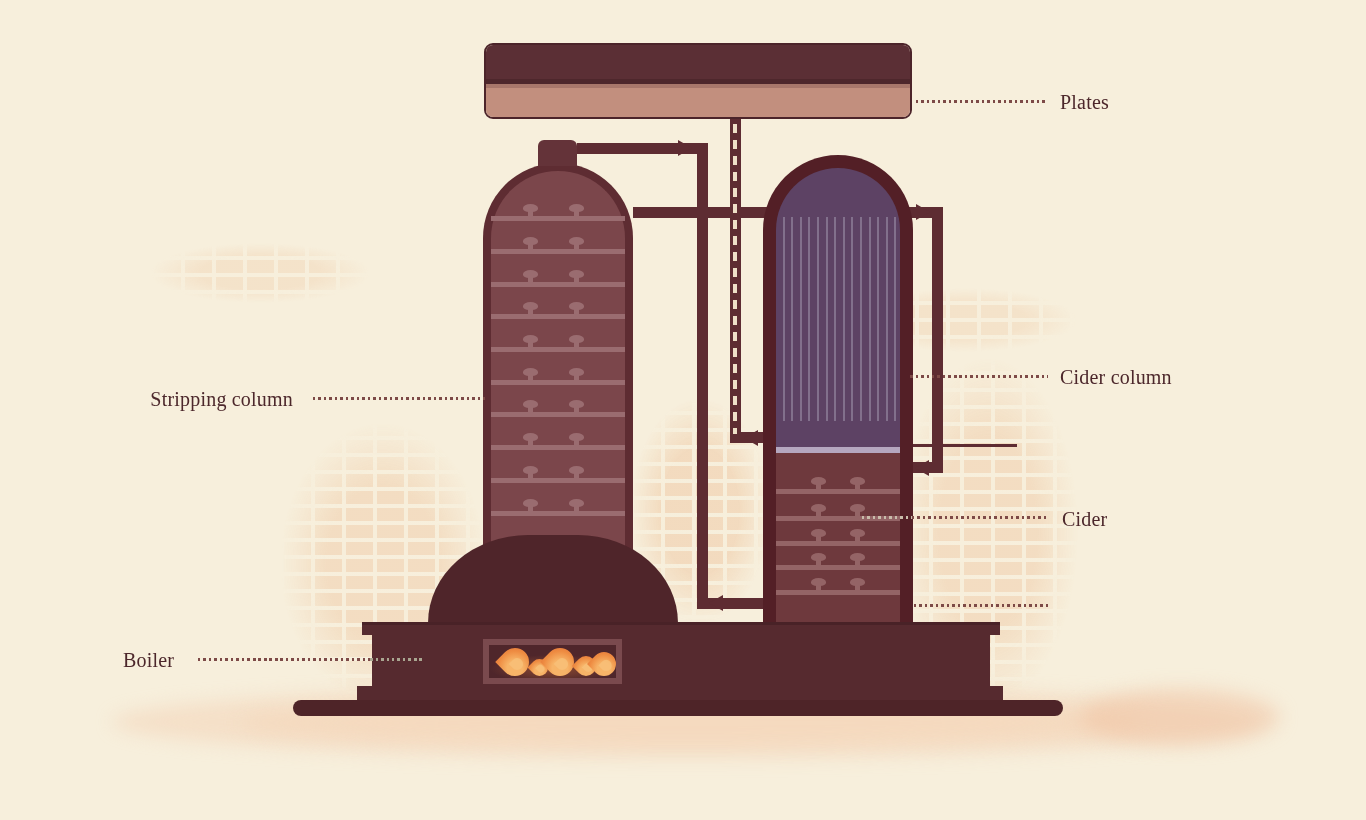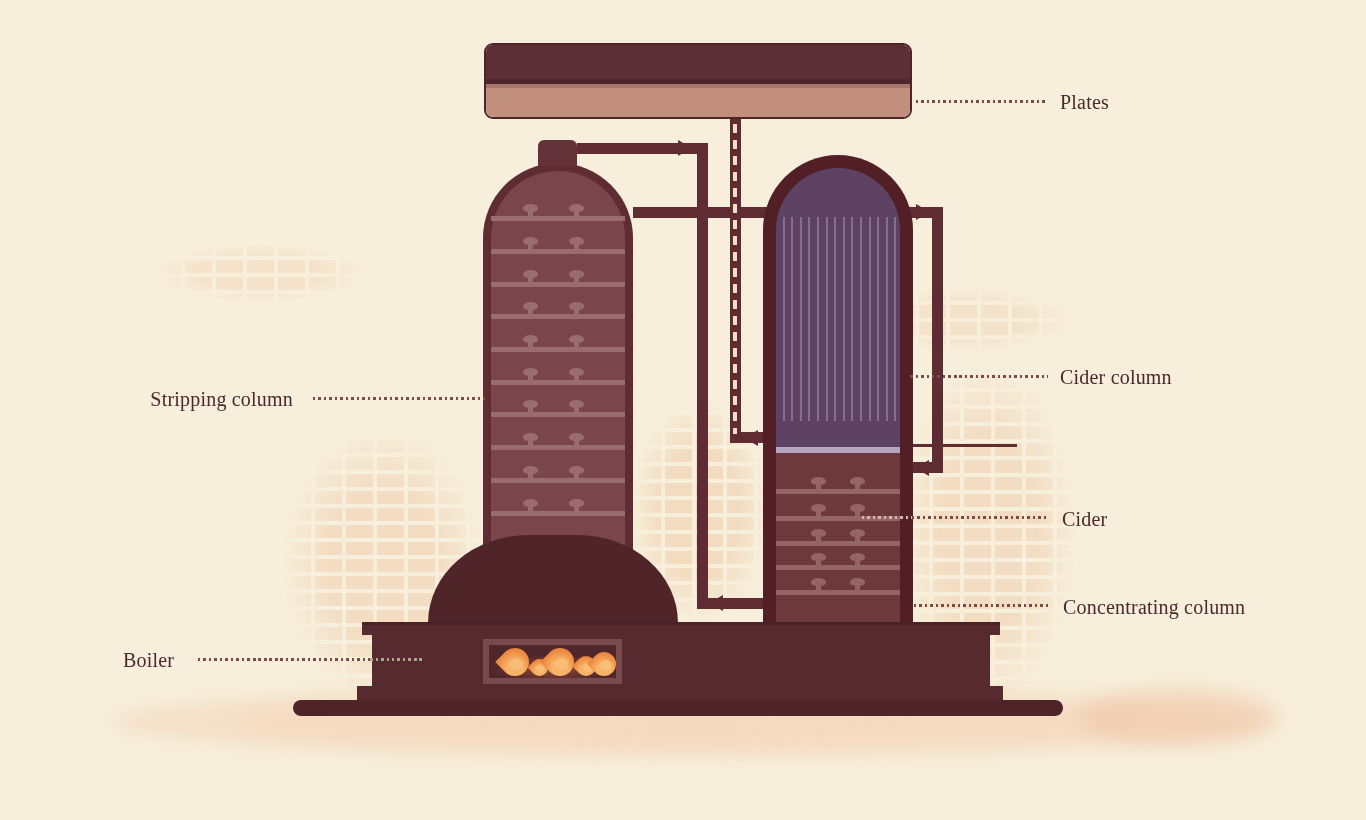--- a/index.html
+++ b/index.html
@@ -203,15 +203,14 @@
   <div class="leader" style="left:910px;top:375px;width:138px"></div>
   <div class="leader lt" style="left:862px;top:516px;width:50px"></div>
   <div class="leader" style="left:912px;top:516px;width:136px"></div>
   <div class="leader" style="left:914px;top:604px;width:134px"></div>
 
   <div class="label lab-strip">Stripping column</div>
   <div class="label lab-boiler">Boiler</div>
   <div class="label lab-cider">Plates</div>
   <div class="label lab-heater">Cider column</div>
   <div class="label lab-plates">Cider</div>
-  <div class="label lab-conc">Concentrating column</div>
 
 </div>
 
 </body></html>

